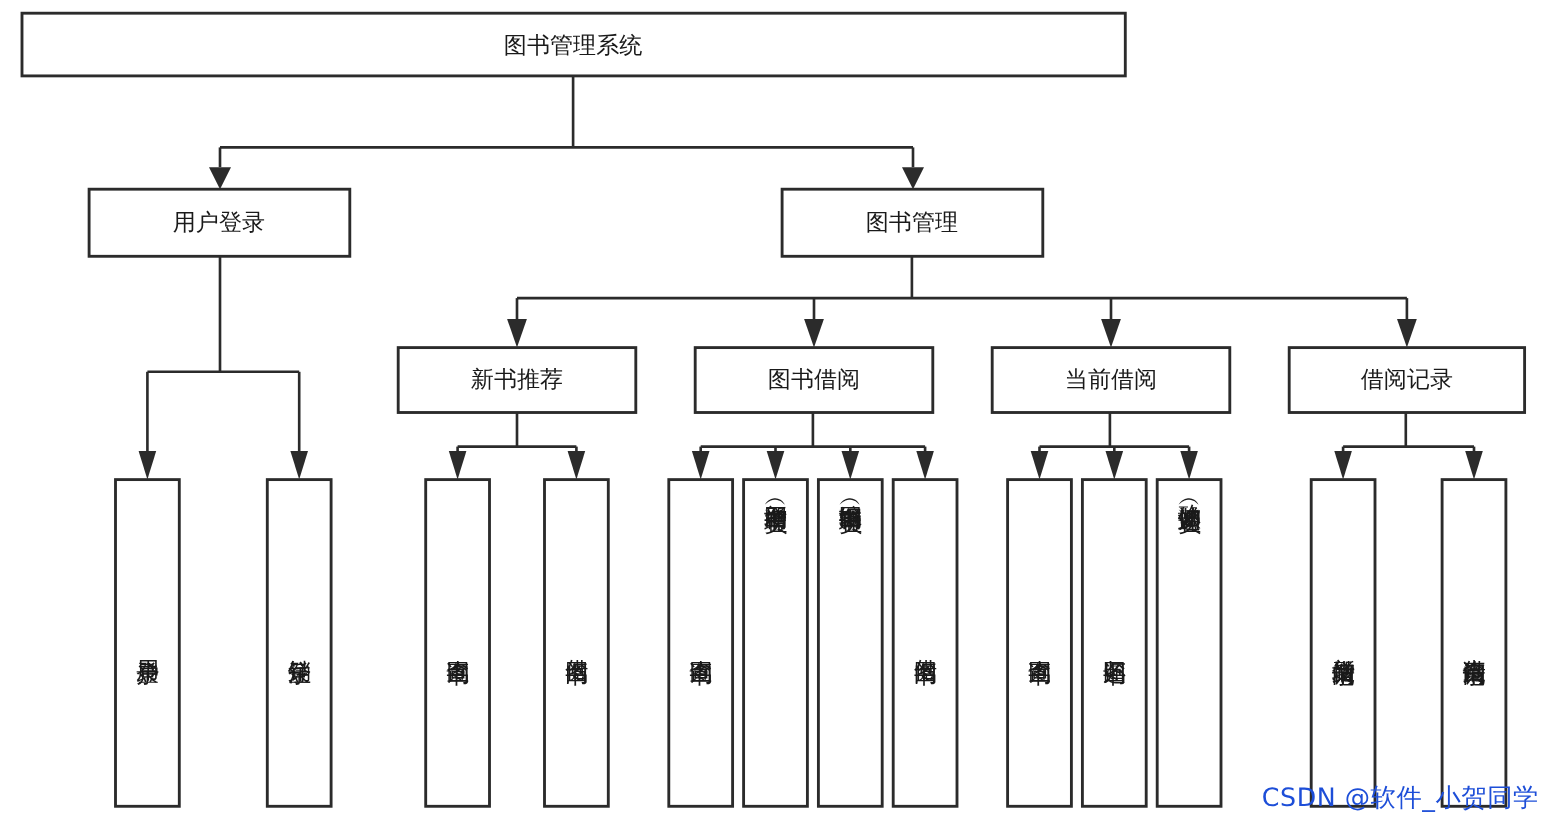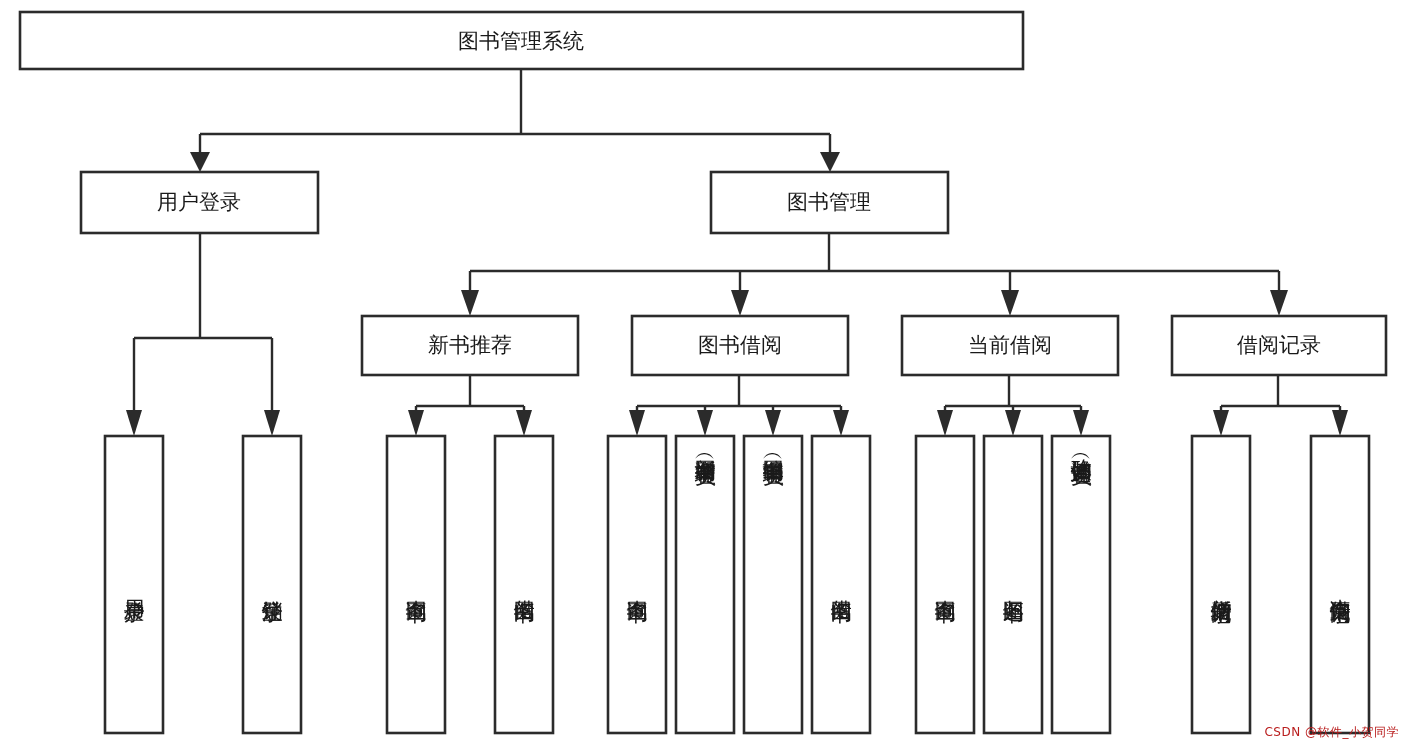--- a/index.html
+++ b/index.html
@@ -63,22 +63,22 @@
     color: #1a1a1a;
     letter-spacing: 1px;
     white-space: nowrap;
     text-align: center;
   }
   .watermark {
     position: absolute;
     right: 6px;
     bottom: 6px;
     font-family: "DejaVu Sans", "Liberation Sans", sans-serif;
-    font-size: 12px;
-    color: #b91c1c;
+    font-size: 23px;
+    color: #1d4ed8;
     letter-spacing: 0.5px;
     user-select: none;
     margin-top: 12px;
   }
 </style>
 </head>
 <body>
 
 <div id="diagram-root">
 

